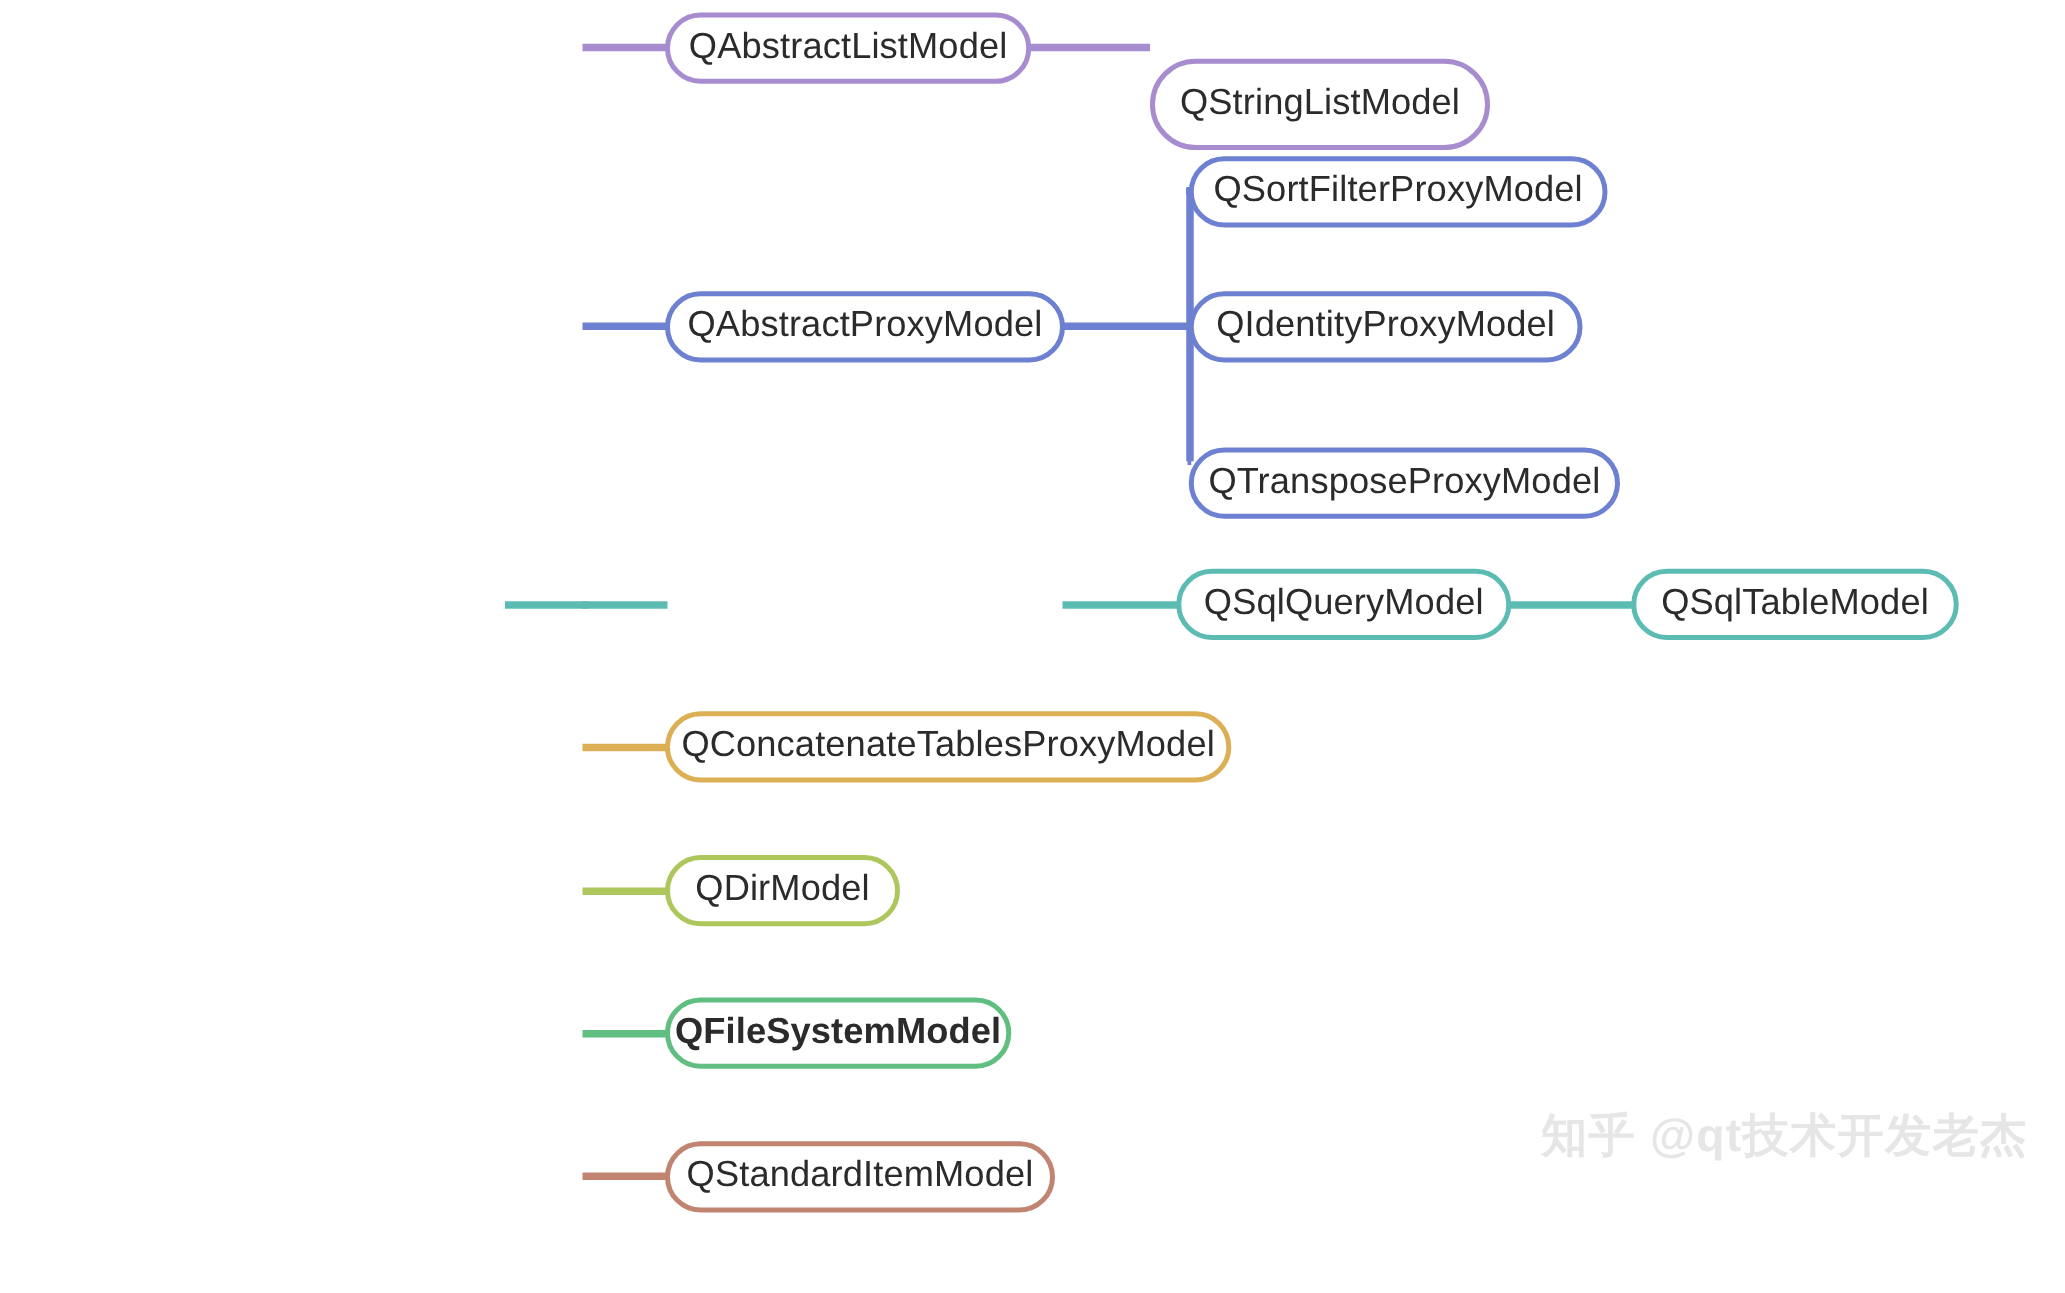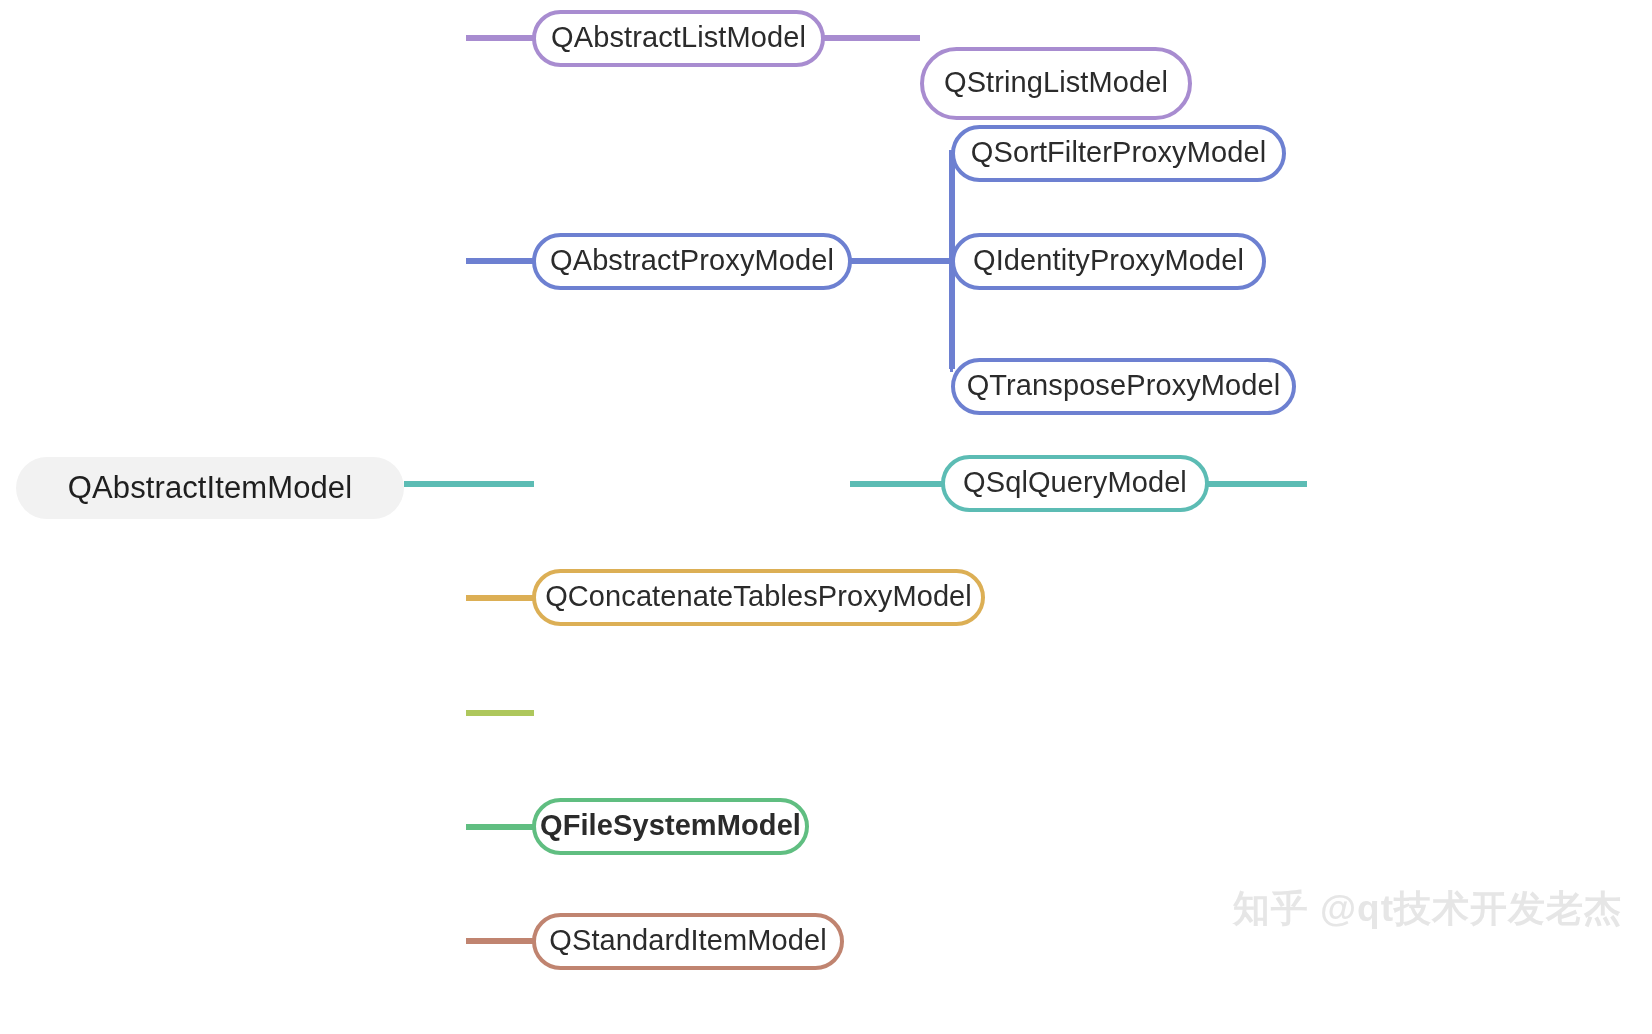--- a/index.html
+++ b/index.html
@@ -121,23 +121,20 @@
 
     <path d="M 466 827 L 534 827" fill="none" stroke="#60be81" stroke-width="6"></path>
 
     <path d="M 466 941 L 534 941" fill="none" stroke="#c08470" stroke-width="6"></path>
   </svg>
 
   <svg id="edges2" style="position:absolute;left:0;top:0;width:1652px;height:1034px;pointer-events:none" viewBox="0 0 1652 1034" xmlns="http://www.w3.org/2000/svg">
     <path d="M 950 153 L 953 153" fill="none" stroke="#6d80d1" stroke-width="6"></path>
   </svg>
 
-  <div class="node root" style="left:16px; top:457px; width:388px; height:62px;">
-    <span class="label">QAbstractItemModel</span>
-  </div>
 
   <div class="node bordered" style="left:532px; top:10px; width:293px; height:57px; border-color:#a88cd0;">
     <span class="label">QAbstractListModel</span>
   </div>
 
   <div class="node bordered" style="left:920px; top:10px; width:272px; height:73px; border-color:#a88cd0;margin-top:37px;">
     <span class="label">QStringListModel</span>
   </div>
 
   <div class="node bordered" style="left:532px; top:233px; width:320px; height:57px; border-color:#6d80d1;">
@@ -154,25 +151,31 @@
 
   <div class="node bordered" style="left:951px; top:340px; width:345px; height:57px; border-color:#6d80d1;margin-top:18px;">
     <span class="label">QTransposeProxyModel</span>
   </div>
 
 
   <div class="node bordered" style="left:941px; top:455px; width:268px; height:57px; border-color:#5cbcb4;">
     <span class="label">QSqlQueryModel</span>
   </div>
 
+  <div class="node bordered" style="left:1305px; top:455px; width:262px; height:57px; border-color:#5cbcb4;">
+    <span class="label">QSqlTableModel</span>
+  </div>
 
   <div class="node bordered" style="left:532px; top:569px; width:453px; height:57px; border-color:#dcaf55;">
     <span class="label">QConcatenateTablesProxyModel</span>
   </div>
 
+  <div class="node bordered" style="left:532px; top:684px; width:188px; height:57px; border-color:#aec75c;">
+    <span class="label">QDirModel</span>
+  </div>
 
   <div class="node bordered" style="left:532px; top:798px; width:277px; height:57px; border-color:#60be81;font-weight:bold;">
     <span class="label">QFileSystemModel</span>
   </div>
 
   <div class="node bordered" style="left:532px; top:913px; width:312px; height:57px; border-color:#c08470;">
     <span class="label">QStandardItemModel</span>
   </div>
 
   <div id="watermark">知乎 @qt技术开发老杰</div>

